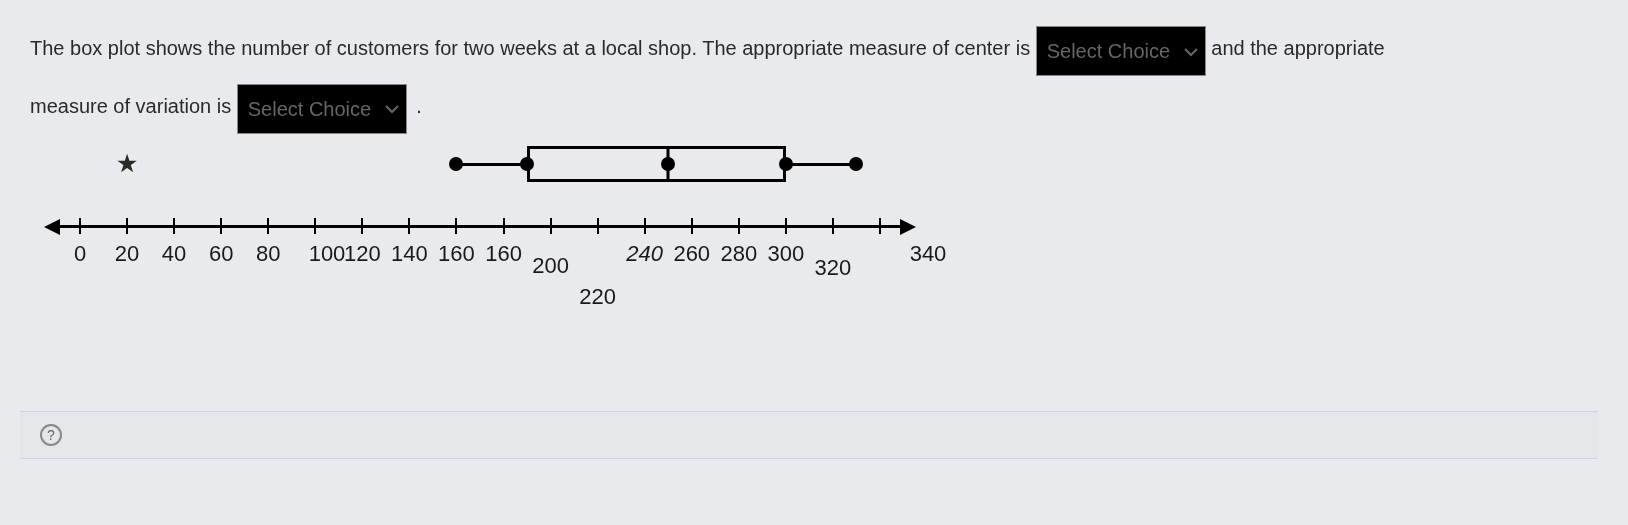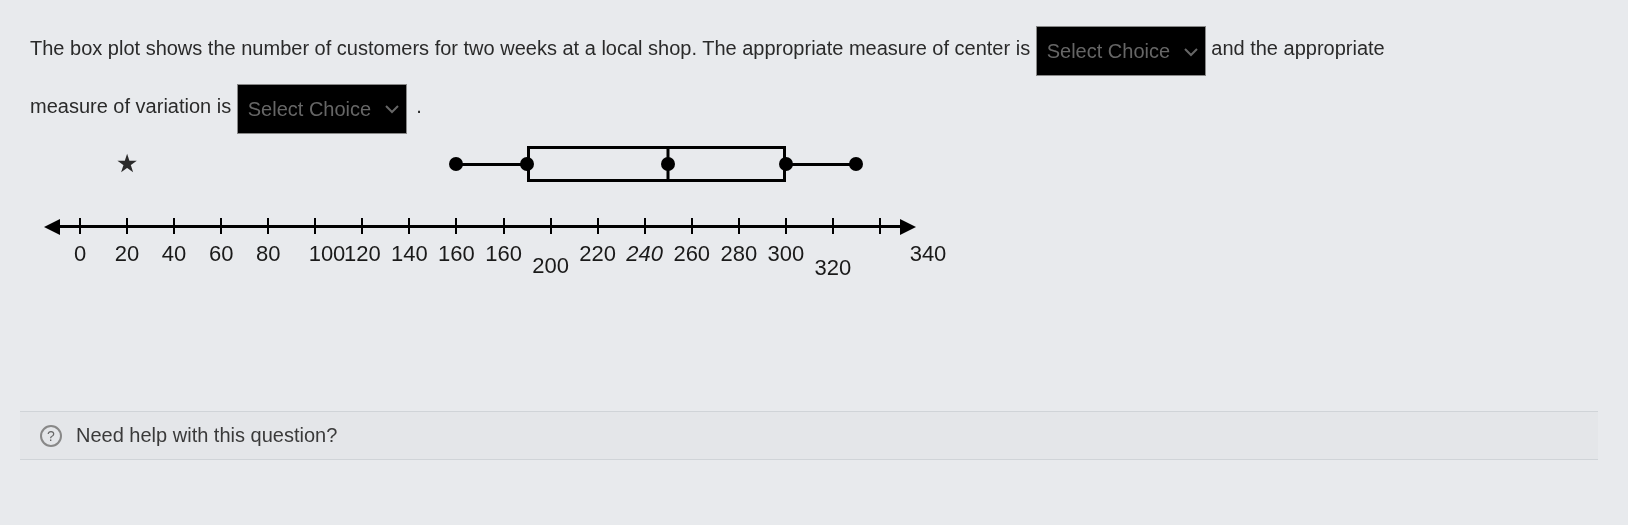--- a/index.html
+++ b/index.html
@@ -230,32 +230,31 @@
       <div class="tick-label" style="left: 312.353px;">120</div>
       <div class="tick" style="left: 359.412px;"></div>
       <div class="tick-label" style="left: 359.412px;">140</div>
       <div class="tick" style="left: 406.471px;"></div>
       <div class="tick-label" style="left: 406.471px;">160</div>
       <div class="tick" style="left: 453.529px;"></div>
       <div class="tick-label" style="left: 453.529px;">160</div>
       <div class="tick" style="left: 500.588px;"></div>
       <div class="tick-label" style="left: 500.588px; margin-top: 12px;">200</div>
       <div class="tick" style="left: 547.647px;"></div>
-      <div class="tick-label" style="left: 547.647px;">220</div>
+      <div class="tick-label" style="left: 547.647px; margin-top: 43px;">220</div>
       <div class="tick" style="left: 594.706px;"></div>
       <div class="tick-label" style="left: 594.706px; font-style: italic;">240</div>
       <div class="tick" style="left: 641.765px;"></div>
       <div class="tick-label" style="left: 641.765px;">260</div>
       <div class="tick" style="left: 688.824px;"></div>
       <div class="tick-label" style="left: 688.824px;">280</div>
       <div class="tick" style="left: 735.882px;"></div>
       <div class="tick-label" style="left: 735.882px; text-align: right;">300</div>
       <div class="tick" style="left: 782.941px;"></div>
       <div class="tick-label" style="left: 782.941px; margin-top: 14px;">320</div>
       <div class="tick" style="left: 830px;"></div>
       <div class="tick-label" style="left: 878px;">340</div>
     </div>
 </div>
 
 <div class="help-bar">
   <span class="help-icon">?</span>
-  <span>Need help with this question?</span>
 </div>
 
 </body></html>

